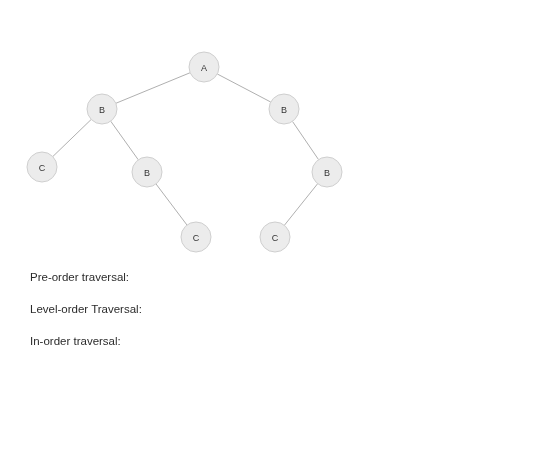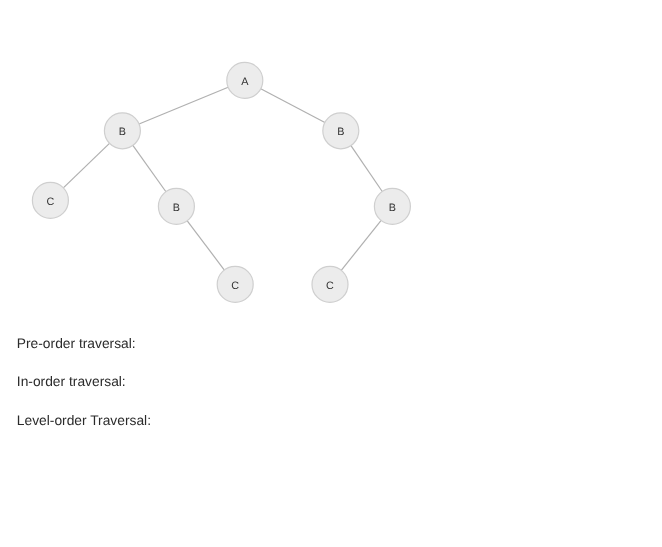--- a/index.html
+++ b/index.html
@@ -47,22 +47,23 @@
     top: 272px;
     width: 400px;
   }
   .traversal-line {
     font-family: "Liberation Sans", sans-serif;
     font-size: 11.5px;
     line-height: 1;
     color: #2b2b2b;
     height: 32px;
     display: flex;
-    align-items: center;
+    align-items: flex-start;
     white-space: nowrap;
+    margin-left: 16px;
   }
 </style>
 </head>
 <body>
 
 <svg id="tree-canvas" viewBox="0 0 552 270">
   <g id="edges-group">
       <line x1="190.13" y1="72.71" x2="115.87" y2="103.29" class="tree-edge" stroke="#b0b0b0"></line>
       <line x1="217.28" y1="73.97" x2="270.72" y2="102.03" class="tree-edge" stroke="#b0b0b0"></line>
       <line x1="91.22" y1="119.43" x2="52.78" y2="156.57" class="tree-edge" stroke="#b0b0b0"></line>
@@ -106,20 +107,20 @@
       </g>
     </g>
 </svg>
 
 <div id="traversal-list">
     <div class="traversal-line">
       <span>Pre-order traversal:</span>
       <span style="margin-left: 6px;"></span>
     </div>
     <div class="traversal-line">
-      <span>In-order traversal:</span>
+      <span>Level-order Traversal:</span>
       <span style="margin-left: 6px;"></span>
     </div>
     <div class="traversal-line">
-      <span>Level-order Traversal:</span>
+      <span>In-order traversal:</span>
       <span style="margin-left: 6px;"></span>
     </div>
   </div>
 
 </body></html>

